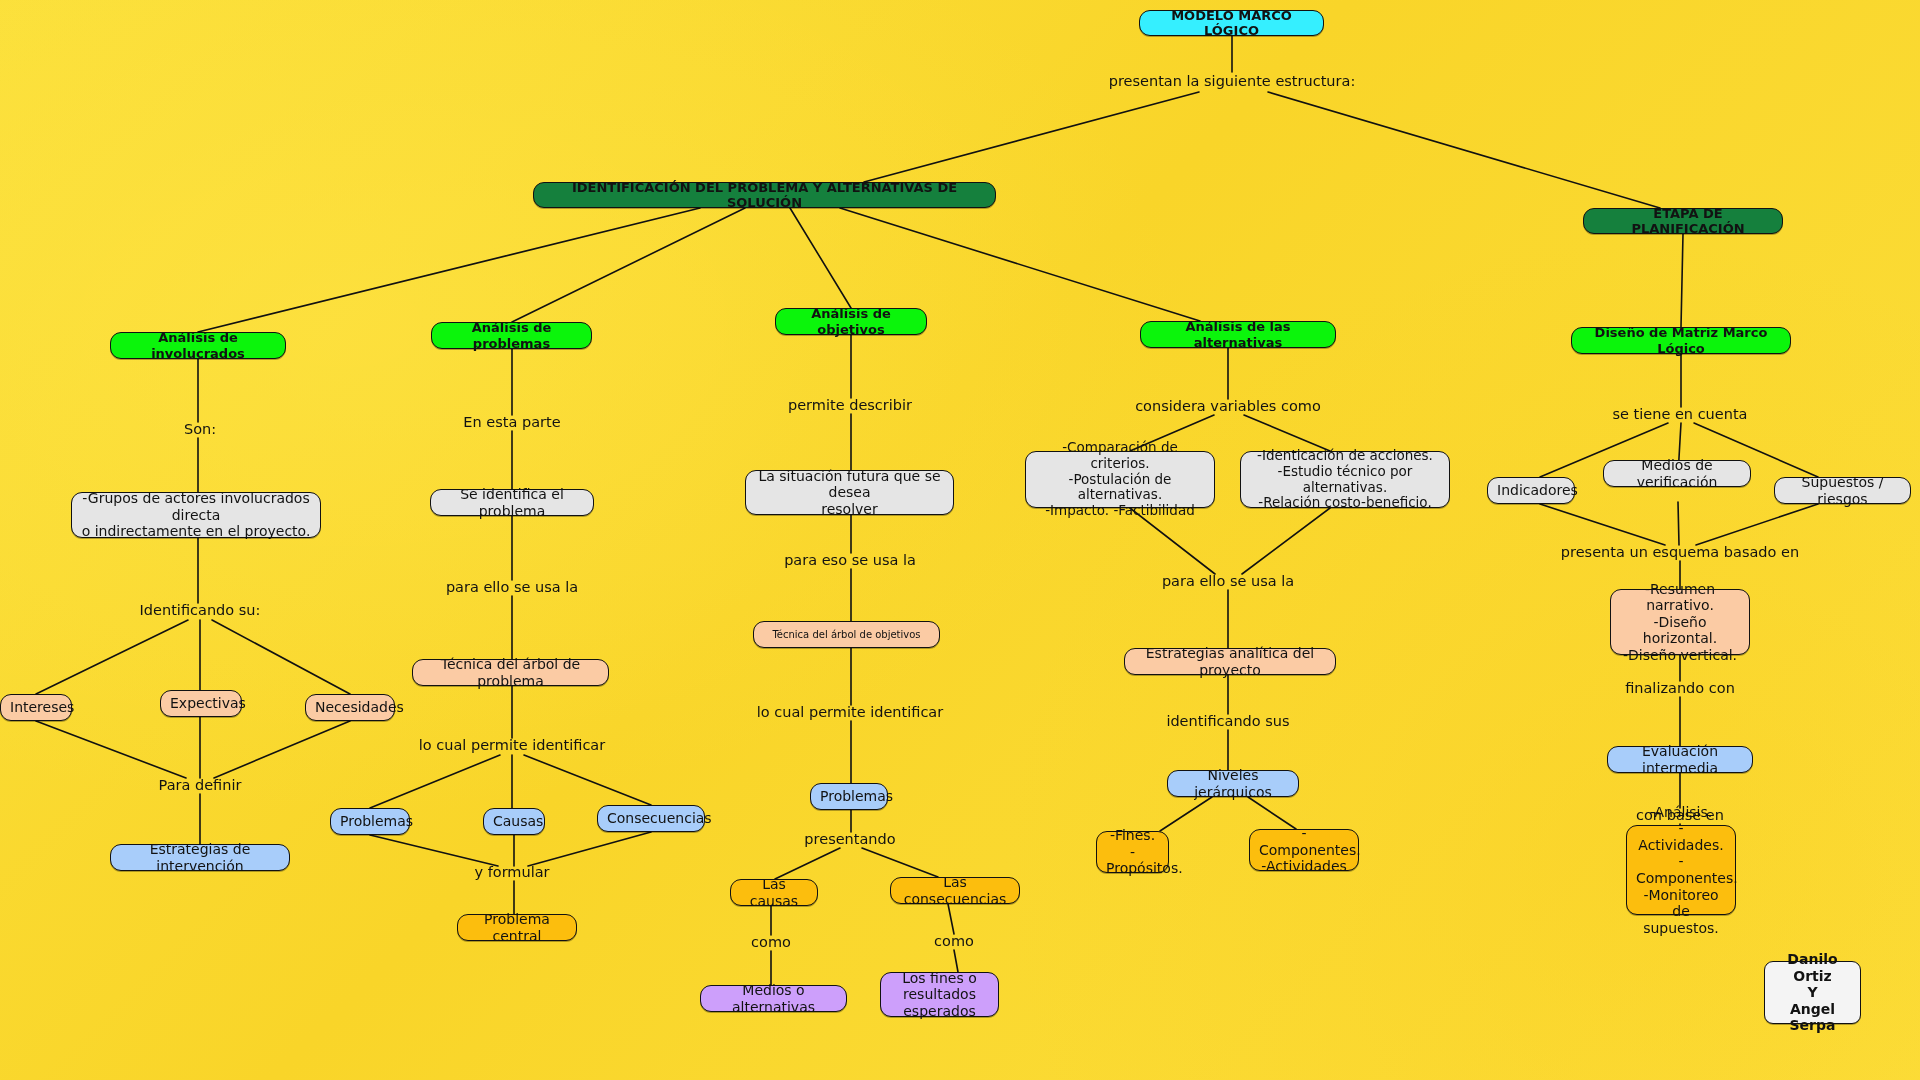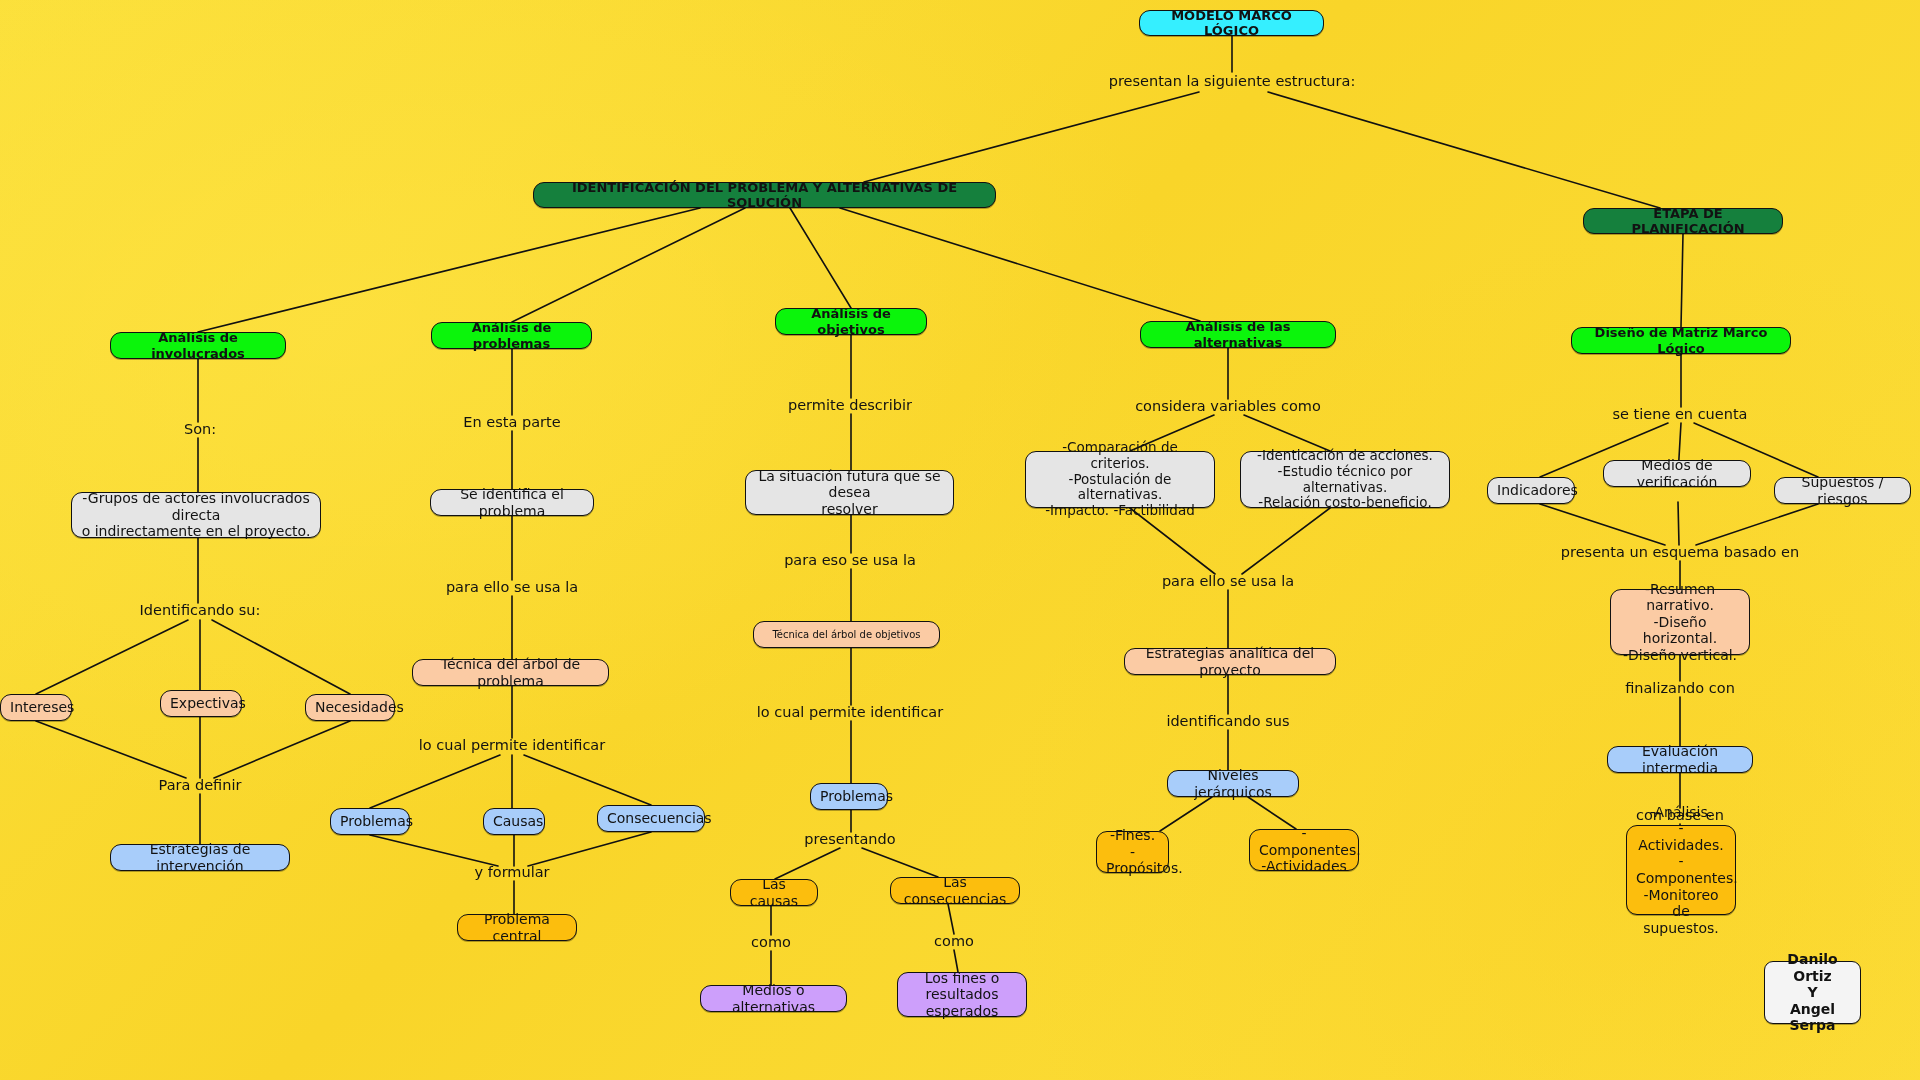--- a/index.html
+++ b/index.html
@@ -170,21 +170,21 @@
       <div class="node c-blue" style="left: 483px; top: 808px; width: 62px; height: 27px; font-size: 14px;"><span class="txt">Causas</span></div>
       <div class="node c-blue" style="left: 597px; top: 805px; width: 108px; height: 27px; font-size: 14px;"><span class="txt">Consecuencias</span></div>
       <div class="node c-amber" style="left: 457px; top: 914px; width: 120px; height: 27px; font-size: 14px;"><span class="txt">Problema central</span></div>
       <div class="node c-mint" style="left: 745px; top: 470px; width: 209px; height: 45px; font-size: 14px;"><span class="txt">La situación futura que se desea
 resolver</span></div>
       <div class="node c-peach" style="left: 753px; top: 621px; width: 187px; height: 27px; font-size: 10px;"><span class="txt">Técnica del árbol de objetivos</span></div>
       <div class="node c-blue" style="left: 810px; top: 783px; width: 78px; height: 27px; font-size: 14px;"><span class="txt">Problemas</span></div>
       <div class="node c-amber" style="left: 730px; top: 879px; width: 88px; height: 27px; font-size: 14px;"><span class="txt">Las causas</span></div>
       <div class="node c-amber" style="left: 890px; top: 877px; width: 130px; height: 27px; font-size: 14px;"><span class="txt">Las consecuencias</span></div>
       <div class="node c-purple" style="left: 700px; top: 985px; width: 147px; height: 27px; font-size: 14px;"><span class="txt">Medios o alternativas</span></div>
-      <div class="node c-purple" style="left: 880px; top: 972px; width: 130px; height: 45px; font-size: 14px; margin-left: 17px;"><span class="txt">Los fines o resultados
+      <div class="node c-purple" style="left: 880px; top: 972px; width: 119px; height: 45px; font-size: 14px;"><span class="txt">Los fines o resultados
 esperados</span></div>
       <div class="node c-mint" style="left: 1025px; top: 451px; width: 190px; height: 57px; font-size: 13.5px;"><span class="txt">-Comparación de criterios.
 -Postulación de alternativas.
 -Impacto.  -Factibilidad</span></div>
       <div class="node c-mint" style="left: 1240px; top: 451px; width: 210px; height: 57px; font-size: 13.5px;"><span class="txt">-Identicación de acciones.
 -Estudio técnico por alternativas.
 -Relación costo-beneficio.</span></div>
       <div class="node c-peach" style="left: 1124px; top: 648px; width: 212px; height: 27px; font-size: 14px;"><span class="txt">Estrategias analítica del proyecto</span></div>
       <div class="node c-blue" style="left: 1167px; top: 770px; width: 132px; height: 27px; font-size: 14px;"><span class="txt">Niveles jerárquicos</span></div>
       <div class="node c-amber" style="left: 1096px; top: 831px; width: 73px; height: 42px; font-size: 14px;"><span class="txt">-Fines.

